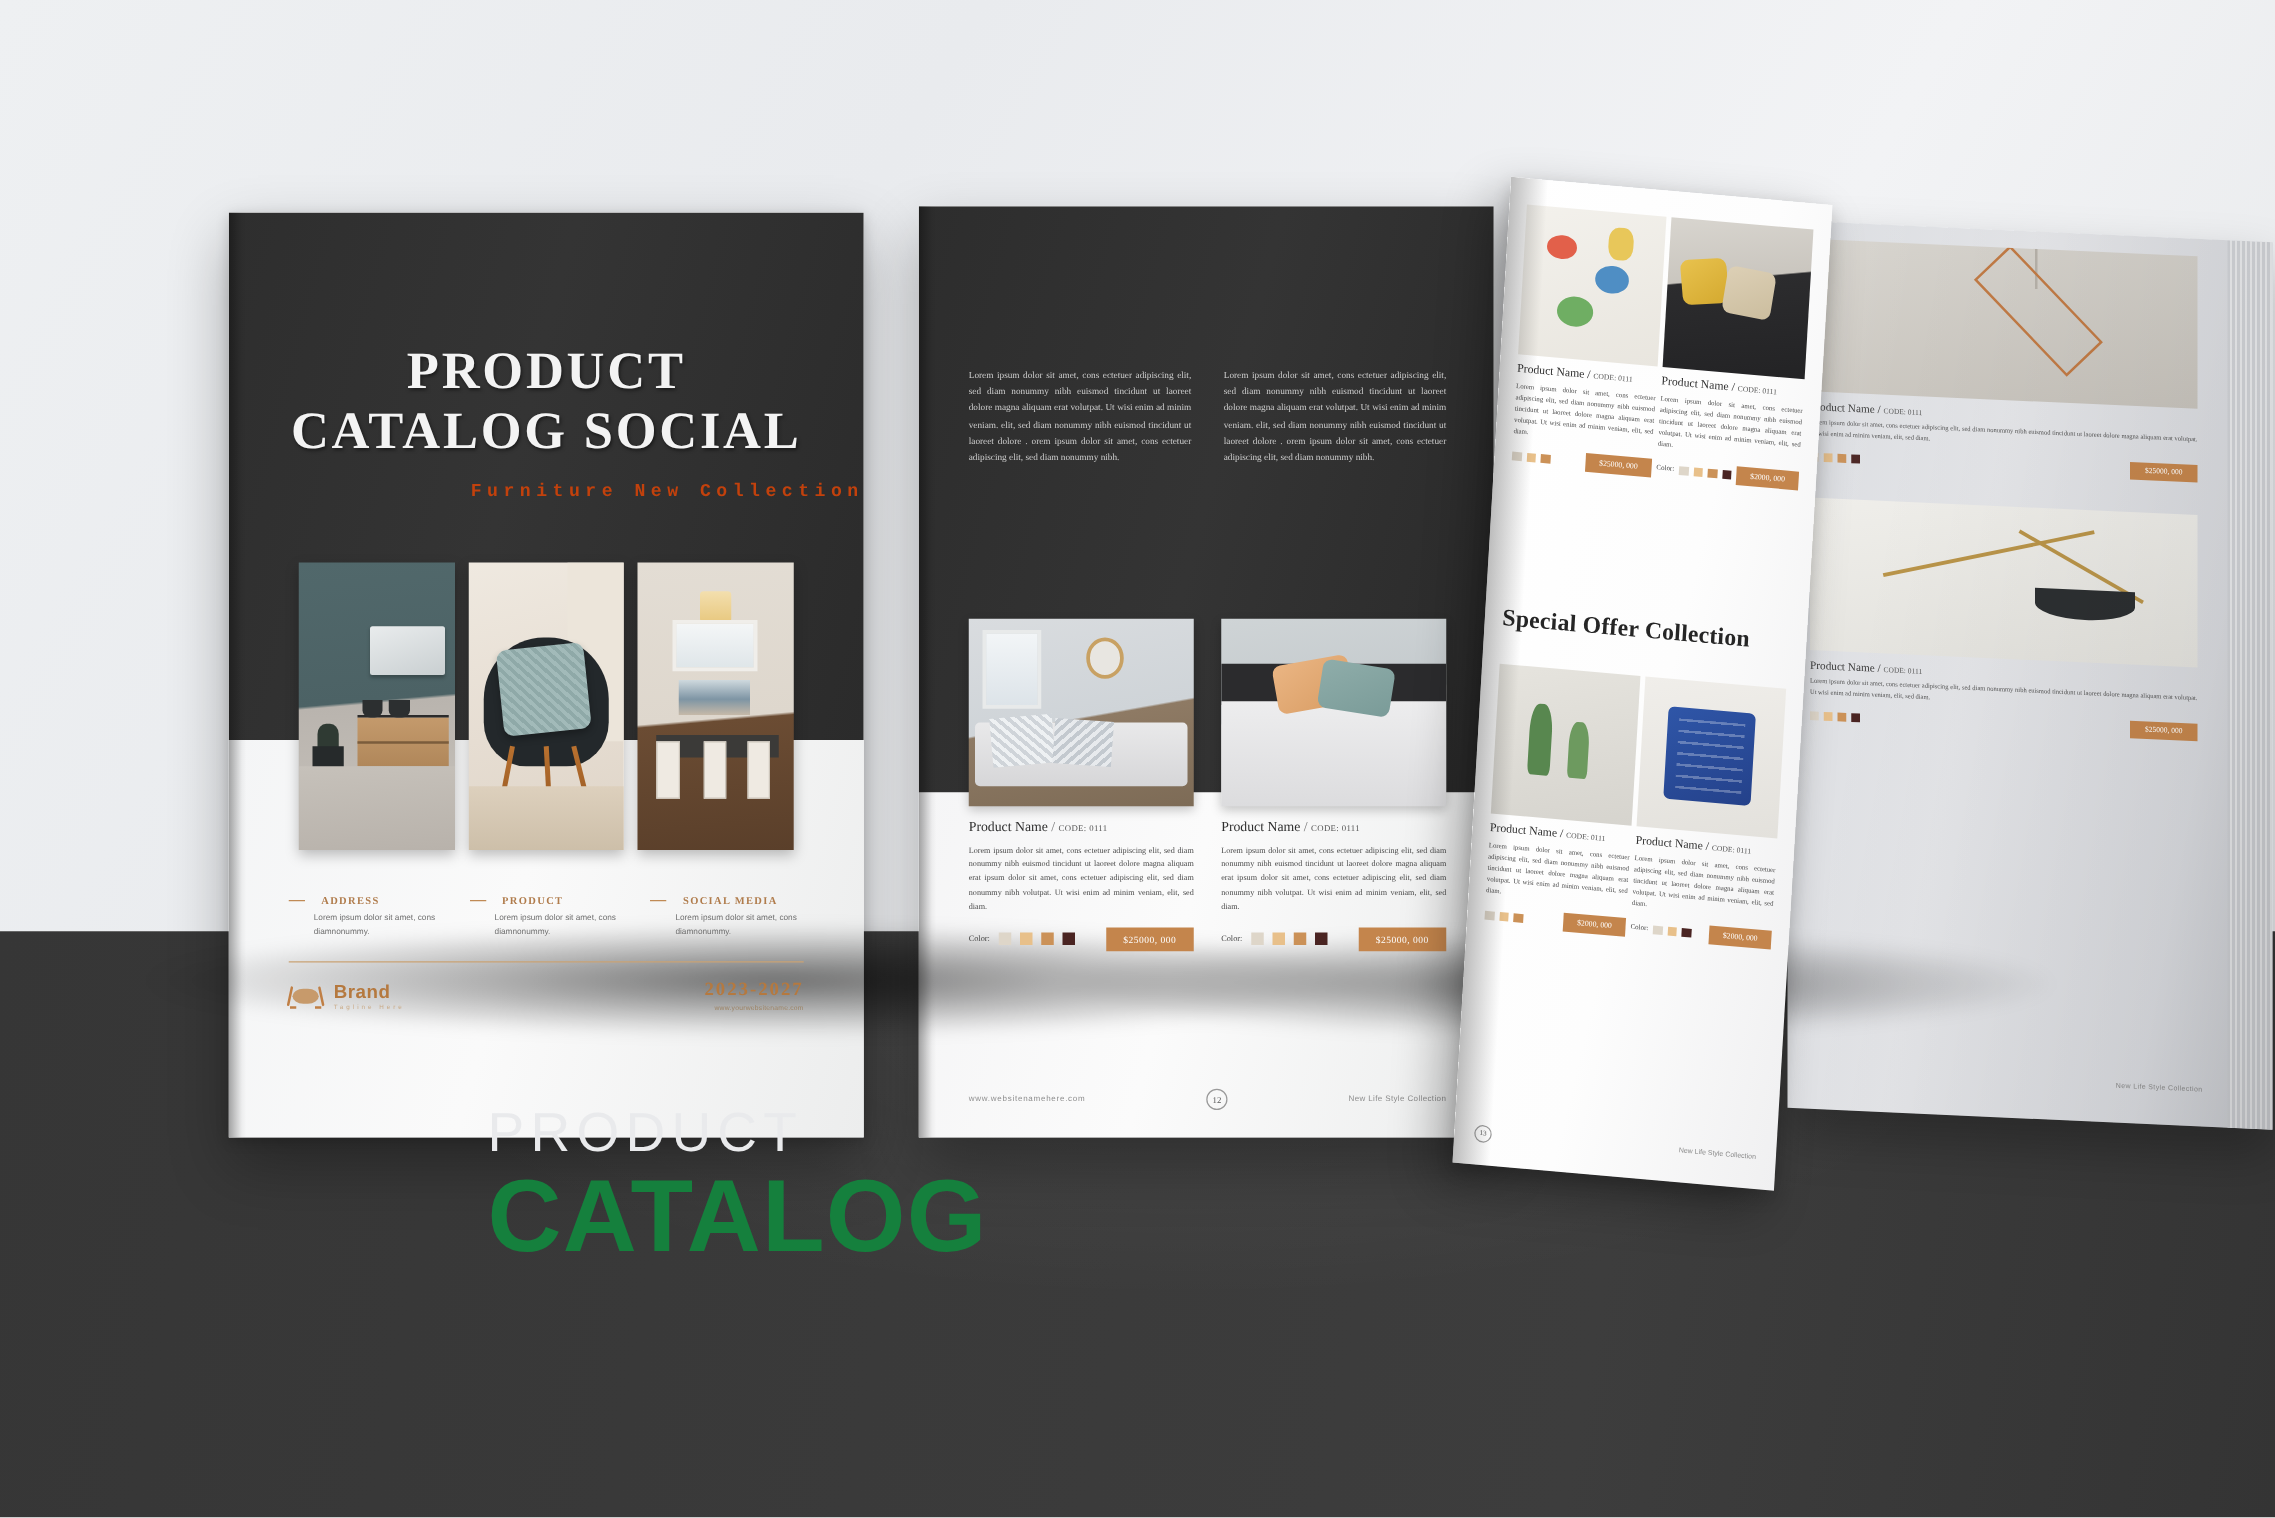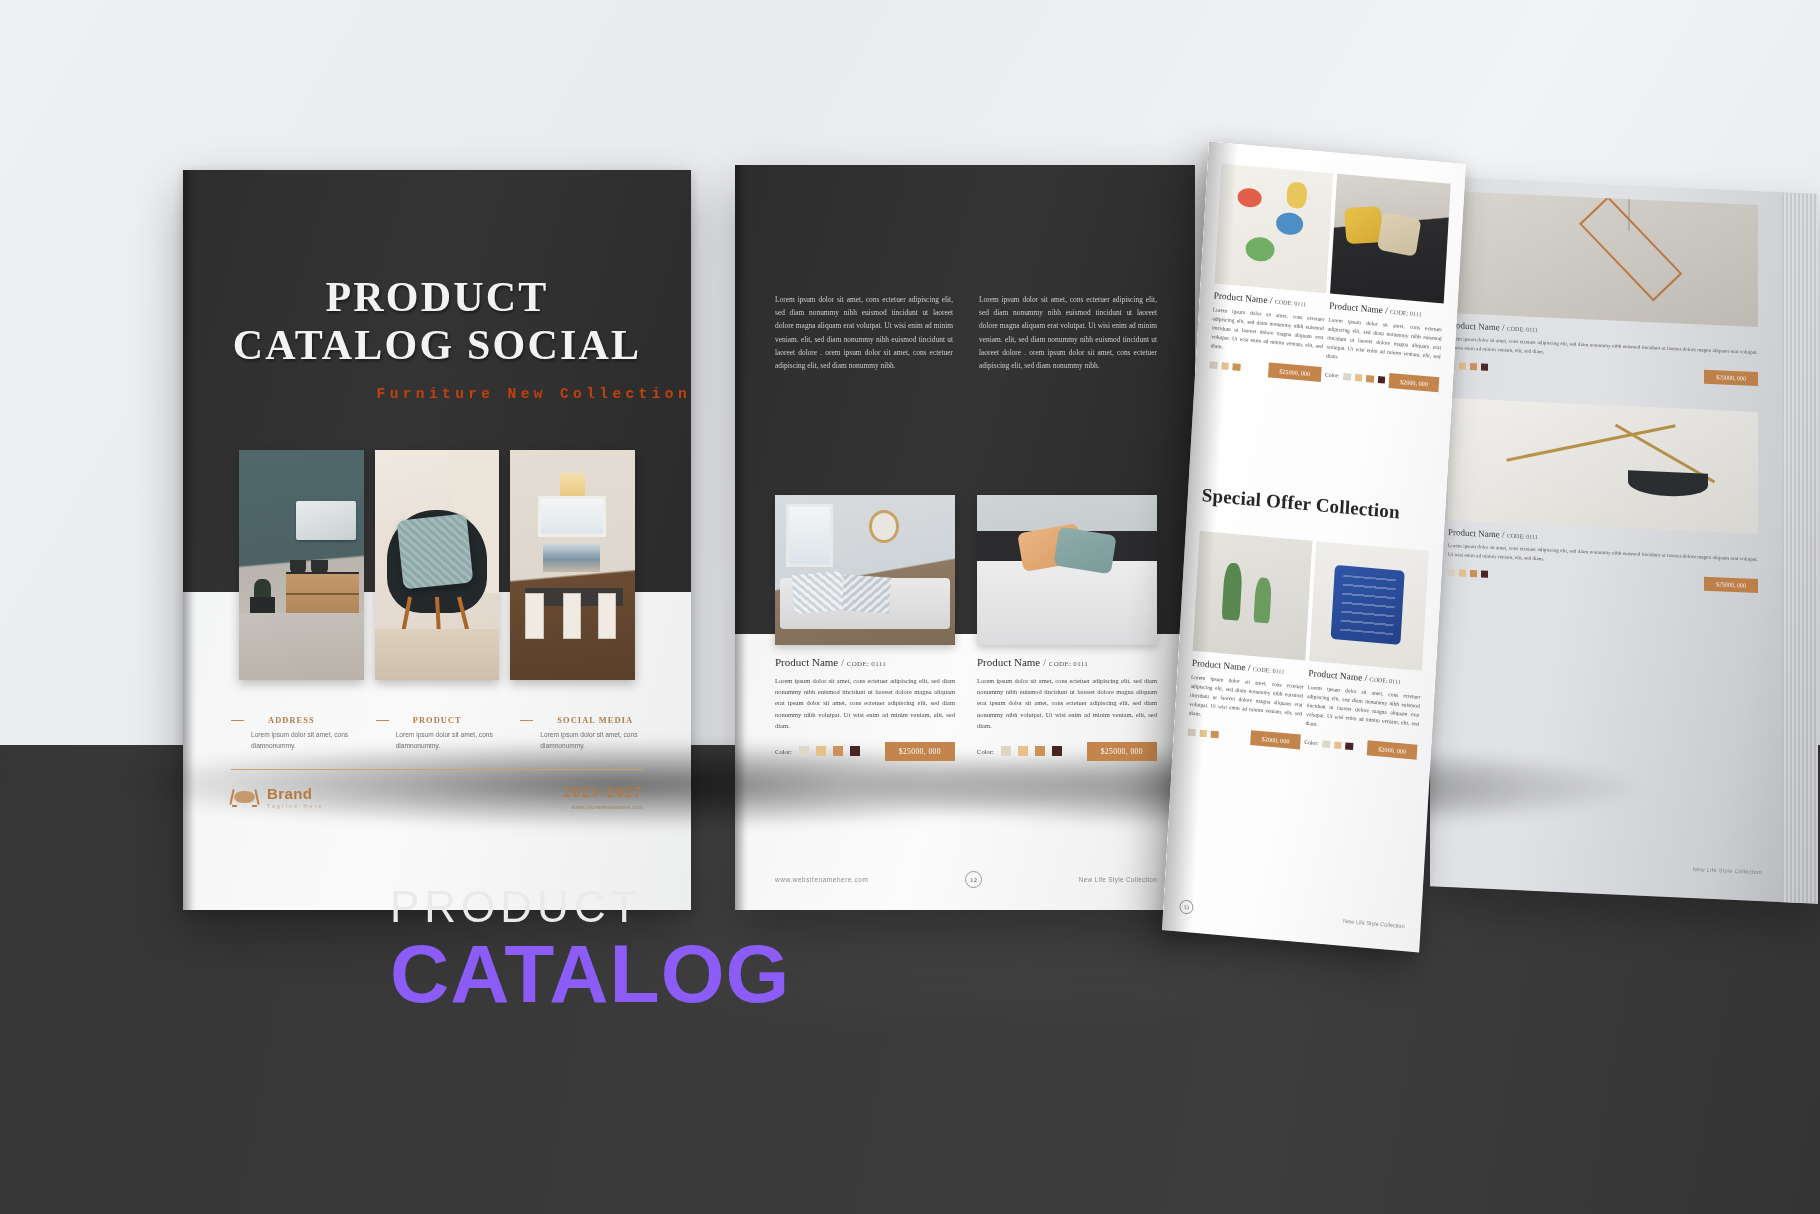--- a/index.html
+++ b/index.html
@@ -106,21 +106,21 @@
   .ph-dine .window{ position:absolute; left:22%; top:20%; width:55%; height:18%; background:linear-gradient(180deg,#f4f6f7,#dfe6e9); border:3px solid #f0eeea;}
   .ph-dine .lamp{ position:absolute; left:40%; top:10%; width:20%; height:11%; background:linear-gradient(180deg,#f3dfae,#e8c87f); border-radius:3px;}
   .ph-dine .art{ position:absolute; left:26%; top:41%; width:46%; height:12%; background:linear-gradient(180deg,#cfd9de,#7e95a4 55%,#c6b9a8);}
   .ph-dine .table{ position:absolute; left:12%; top:60%; width:78%; height:8%; background:#3b3a38;}
   .ph-dine .chairA,.ph-dine .chairB,.ph-dine .chairC{ position:absolute; top:62%; width:15%; height:20%; background:#efeae2; border:1px solid #ccc5ba;}
   .ph-dine .chairA{ left:12%;} .ph-dine .chairB{ left:42%;} .ph-dine .chairC{ left:70%;}
 
   .cover-footer{ position:absolute; left:48px; top:546px; width:412px; z-index:16; }
   .cf-cols{ display:flex; gap:22px; }
   .cf-col{ flex:1; }
-  .cf-head{ display:flex; align-items:center; gap:24px; }
+  .cf-head{ display:flex; align-items:center; gap:13px; }
   .cf-dash{ width:13px; height:1.6px; background:#c08a55; display:inline-block; }
   .cf-title{ font-family:"Liberation Serif", serif; font-size:8.4px; font-weight:bold; color:#b07c4c; letter-spacing:1.1px; }
   .cf-body{ font-size:6.6px; color:#6f6f6f; line-height:1.62; margin-top:5px; margin-left:20px; }
   .cf-rule{ height:1px; background:#c9a274; margin:18px 0 14px 0; }
   .cf-bottom{ display:flex; align-items:center; justify-content:space-between; }
   .brandwrap{ display:flex; align-items:center; gap:9px; }
   .brand-mark{ width:27px; height:19px; position:relative; }
   .brand-mark .bowl{ position:absolute; left:3px; top:3px; width:21px; height:12px; background:#c79a6b; border-radius:50%/60%; }
   .brand-mark .arm-l, .brand-mark .arm-r{ position:absolute; top:1px; width:2.4px; height:16px; background:#c07f45; border-radius:2px;}
   .brand-mark .arm-l{ left:0; transform:rotate(12deg);} .brand-mark .arm-r{ right:0; transform:rotate(-12deg);}
@@ -248,21 +248,21 @@
   .curl-h2{ font-family:"Liberation Serif", serif; font-weight:bold; font-size:19px; color:#262626; letter-spacing:.2px;}
   .curl-foot{ position:absolute; left:0; bottom:18px; width:100%; display:flex; align-items:center; justify-content:space-between; padding:0 16px;}
   .curl-pageno{ width:14px; height:14px; border:1px solid #9d9d9d; border-radius:50%; display:flex; align-items:center; justify-content:center; font-family:"Liberation Serif", serif; font-size:5.6px; color:#555;}
   .curl-foot .cft{ font-size:5.6px; color:#8a8a8a;}
 
   
   .banner{ position:absolute; left:0; top:745px; width:1820px; height:469px; z-index:60;}
   .banner-inner{ position:absolute; left:390px; top:140px; display:flex; align-items:center; gap:40px;}
   .bn-text{ line-height:1; }
   .bn-product{ font-size:44px; font-weight:300; color:#e9eaec; letter-spacing:5px; font-family:"Liberation Sans", sans-serif;}
-  .bn-catalog{ font-size:82px; font-weight:bold; color:#8b5cf6; letter-spacing:1px; margin-top:4px; font-family:"Liberation Sans", sans-serif;text-align:center;}
+  .bn-catalog{ font-size:82px; font-weight:bold; color:#15803d; letter-spacing:1px; margin-top:4px; font-family:"Liberation Sans", sans-serif;text-align:center;}
   .badges{ display:flex; gap:18px; }
   .badge{ width:95px; height:95px; border:1.6px solid #d9dadc; display:flex; flex-direction:column; align-items:center; justify-content:center; color:#e9eaec;}
   .badge .big{ font-size:34px; font-weight:300; letter-spacing:1px; }
   .badge .big16{ font-size:34px; font-weight:300; letter-spacing:0px;}
   .badge .small{ font-size:16px; font-weight:300; letter-spacing:.5px; margin-top:2px;}
   .badge .small2{ font-size:17px; font-weight:300; letter-spacing:.5px; line-height:1.22; text-align:center;}
   .edit-icon{ width:38px; height:38px; position:relative; margin-bottom:3px;}
   .edit-icon .sq{ position:absolute; left:0; bottom:0; width:31px; height:31px; border:2px solid #e9eaec; border-radius:3px;}
   .edit-icon .pen{ position:absolute; right:1px; top:1px; width:6px; height:22px; background:transparent; border:2px solid #e9eaec; transform:rotate(45deg); border-radius:2px;}
 </style>

